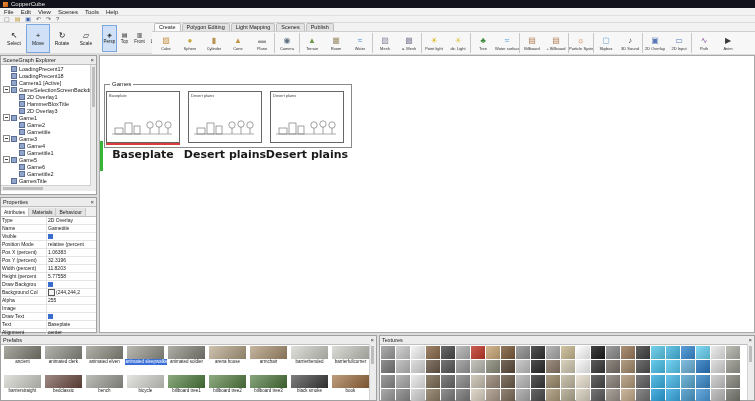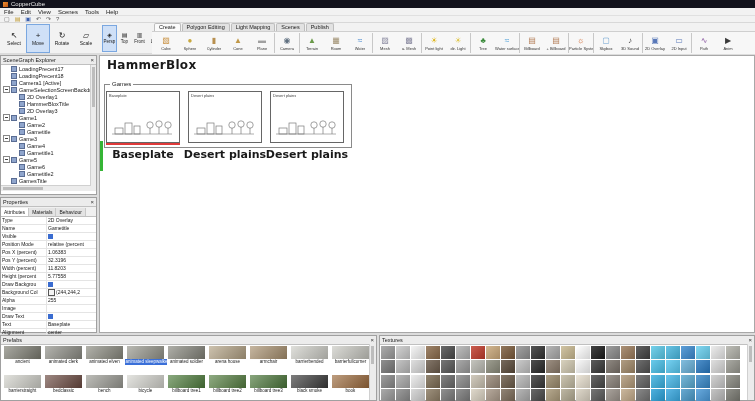--- a/index.html
+++ b/index.html
@@ -570,21 +570,20 @@
         <span class="pval">
 
           <span>center</span>
         </span>
       </div>
 
     </div>
 </div>
 
 <div class="abs viewport">
-  <div class="vp-title">HammerBlox</div>
   <div class="games-box">
     <span class="games-legend">Games</span>
     <div class="cards">
 
         <div class="card-wrap">
           <div class="card">
             <span class="card-header">Baseplate</span>
             <svg width="64" height="34" viewBox="0 0 64 34">
               <line x1="2" y1="30" x2="62" y2="30" stroke="#999" stroke-width="0.8"></line>
               <rect x="5" y="24" width="8" height="6" fill="none" stroke="#7a7a7a" stroke-width="0.7"></rect>

